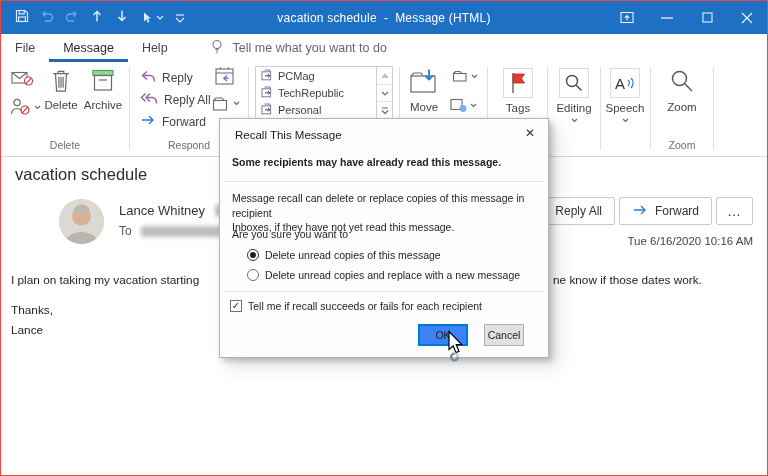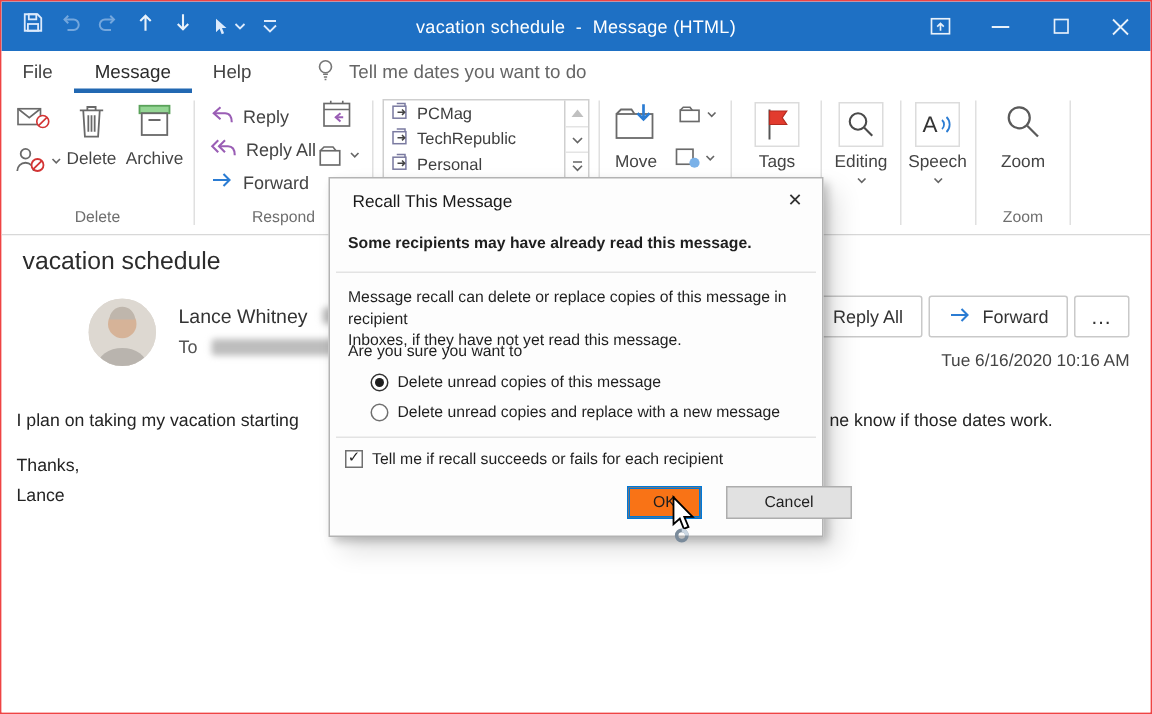--- a/index.html
+++ b/index.html
@@ -96,23 +96,23 @@
   .radio { width:12px; height:12px; border:1px solid #707070; border-radius:50%;
     background:#fff; display:flex; align-items:center; justify-content:center; flex:none; }
   .radio.checked { border-color:#333; }
   .radio.checked::after { content:""; width:6px; height:6px; border-radius:50%; background:#1f1f1f; }
   .chk { position:absolute; left:10px; top:181px; display:flex; align-items:center; gap:6px; }
   .cbox { width:12px; height:12px; border:1px solid #707070; background:#fff; flex:none;
     display:flex; align-items:center; justify-content:center; }
   .cbox .mark { font-size:10px; color:#1f1f1f; line-height:1; }
   .dbtn { position:absolute; top:205px; height:22px; display:flex; align-items:center;
     justify-content:center; font-size:10.5px; color:#1f1f1f; }
-  .dbtn.ok { left:198px; width:50px; background:#f97316; border:1px solid #0078d7;
+  .dbtn.ok { left:198px; width:50px; background:#3b82f6; border:1px solid #0078d7;
     box-shadow:inset 0 0 0 1px #0078d7; }
-  .dbtn.cancel { left:264px; width:84px; background:#e1e1e1; border:1px solid #adadad; }
+  .dbtn.cancel { left:264px; width:40px; background:#e1e1e1; border:1px solid #adadad; }
 
   .cursor { position:absolute; left:440px; top:329px; z-index:20; }
 </style>
 </head>
 <body>
 
 <div class="window">
 
   <div class="titlebar">
     <div class="qat">
@@ -176,21 +176,21 @@
 
   <div class="tabrow">
     <div class="tab">File</div>
     <div class="tab active">Message</div>
     <div class="tab">Help</div>
     <div class="tellme">
       <span><svg width="14" height="15" viewBox="0 0 14 15" fill="none" stroke="#777" stroke-width="1.1">
             <circle cx="7" cy="5.5" r="4"></circle>
             <path d="M5.4 10.5 H8.6 M5.9 12.3 H8.1 M6.4 14 H7.6"></path>
           </svg></span>
-      <span>Tell me dates you want to do</span>
+      <span>Tell me what you want to do</span>
     </div>
   </div>
 
   <div class="ribbon">
 
     <div class="rgroup" style="width:128px">
       <div class="abs" style="left:10px; top:8px"><svg width="24" height="16" viewBox="0 0 24 16" fill="none" stroke="#6a6a6a" stroke-width="1.1">
             <rect x="1" y="2.5" width="15" height="10.5"></rect>
             <path d="M1 2.5 L8.5 8.5 L16 2.5"></path>
             <circle cx="17.5" cy="11" r="4" fill="#fff" stroke="#d33434"></circle>

